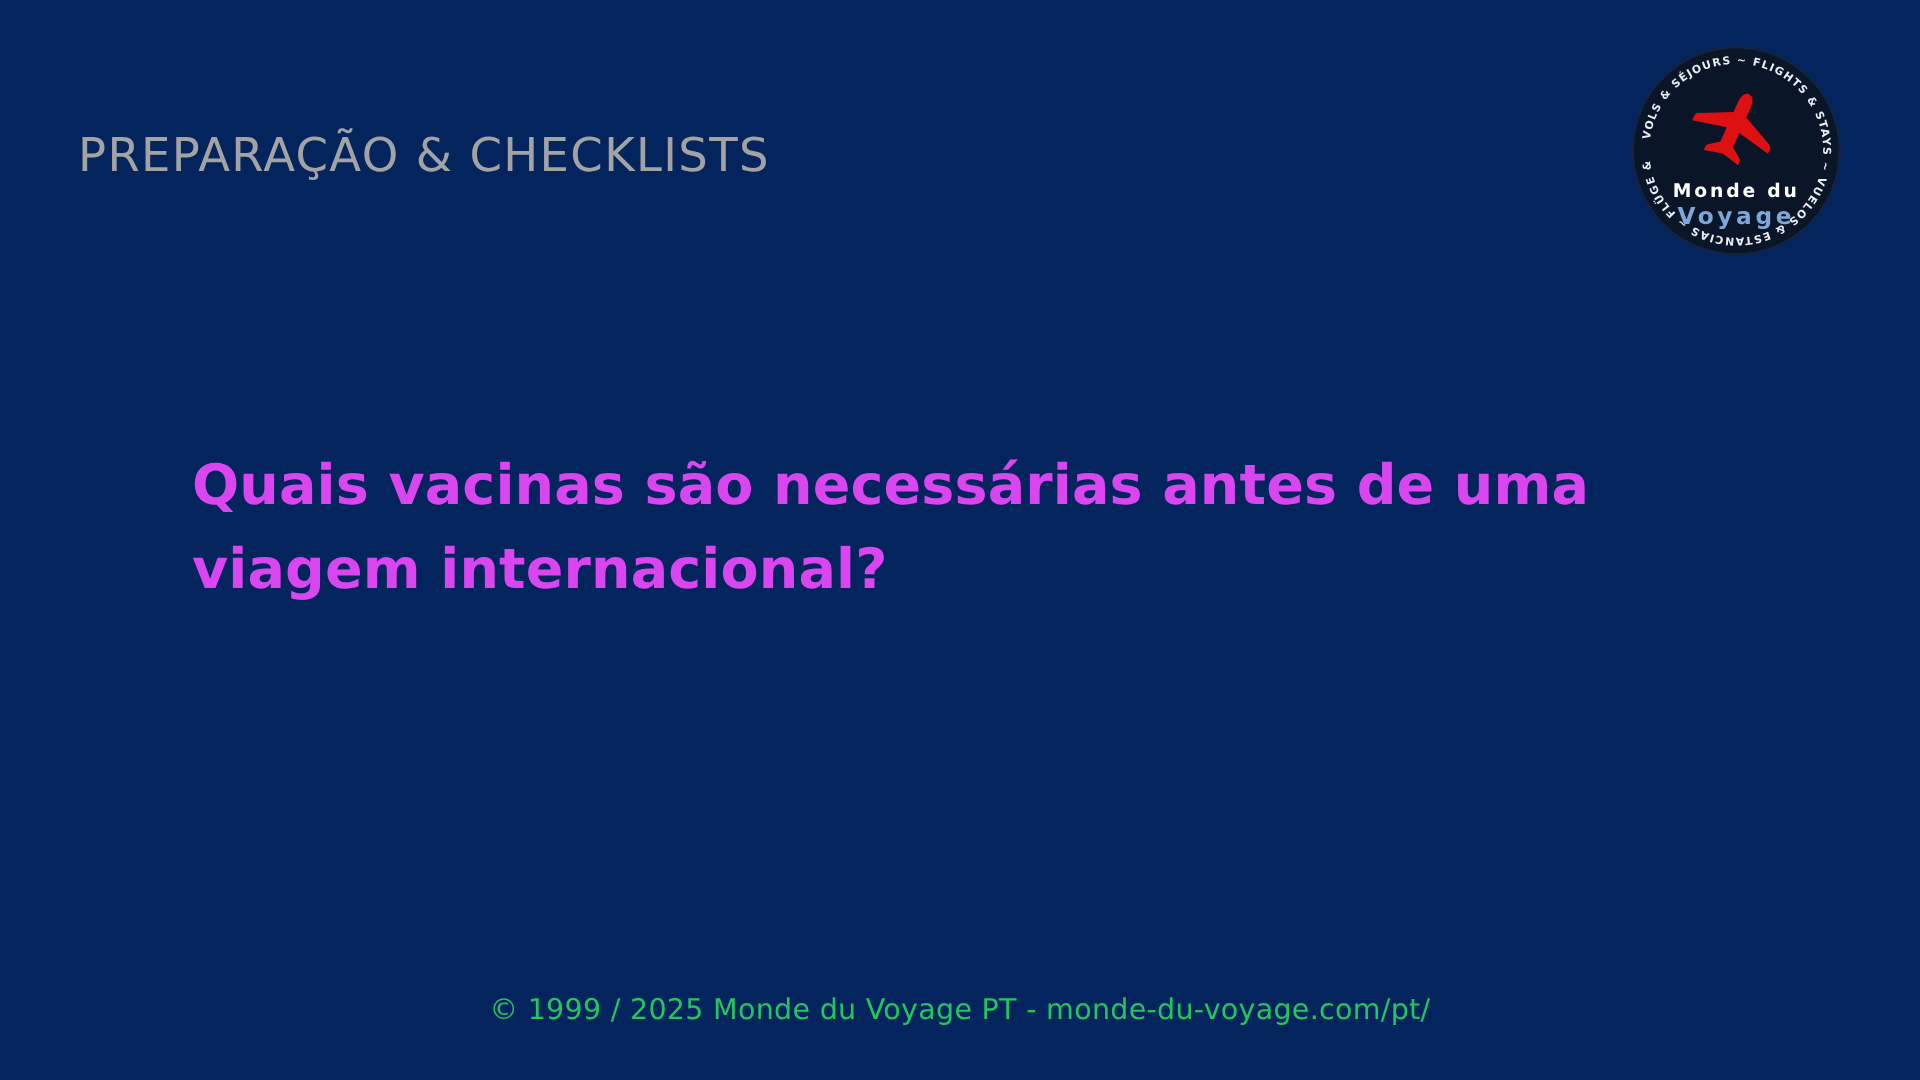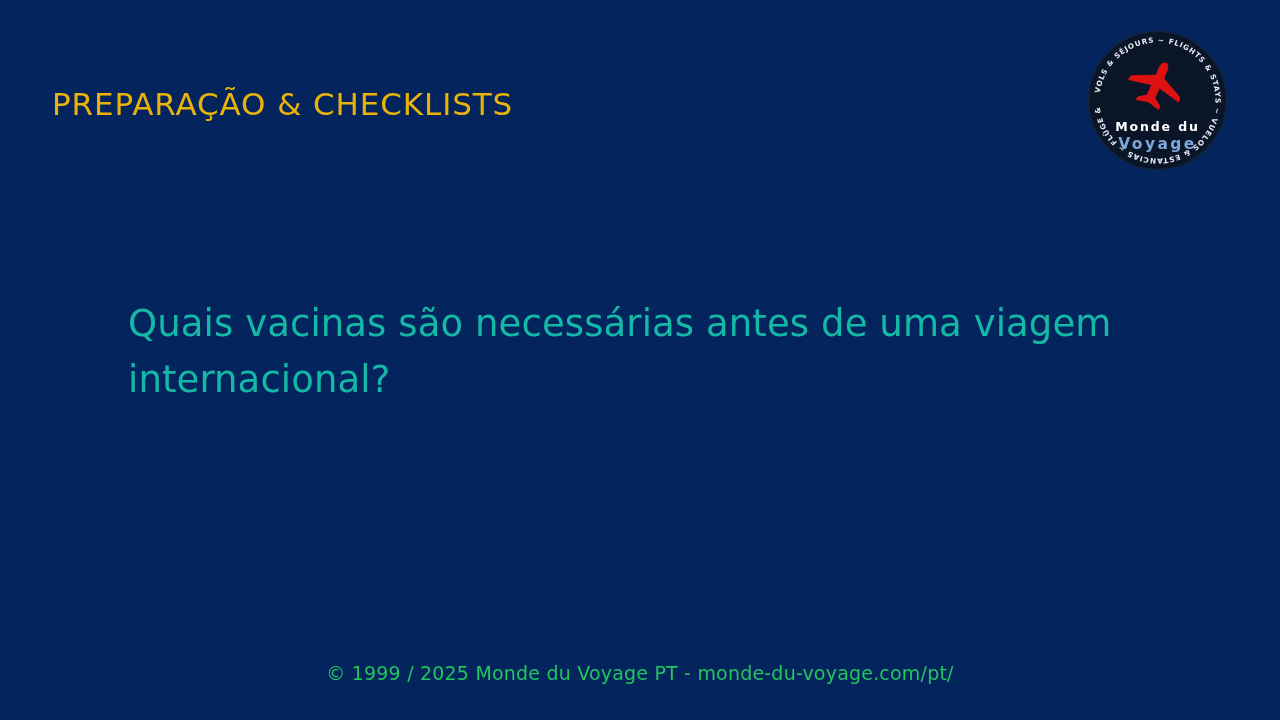--- a/index.html
+++ b/index.html
@@ -25,37 +25,37 @@
 
   
   .slide-title {
     position: absolute;
     left: 52px;
     top: 86px;
     font-family: "DejaVu Sans", sans-serif;
     font-size: 31px;
     font-weight: 400;
     letter-spacing: 0.9px;
-    color: #eab308;
+    color: #a3a3a3;
     white-space: nowrap;
     line-height: 1.2;
   }
 
   
   .question-block {
     position: absolute;
     left: 128px;
     top: 296px;
     width: 990px;
   }
   .question-text {
     font-family: "DejaVu Sans", sans-serif;
     font-size: 37px;
-    font-weight: 400;
-    color: #14b8a6;
+    font-weight: 700;
+    color: #d946ef;
     line-height: 1.52;
     letter-spacing: 0.1px;
   }
 
   
   .footer {
     position: absolute;
     left: 0;
     top: 662px;
     width: 1280px;

